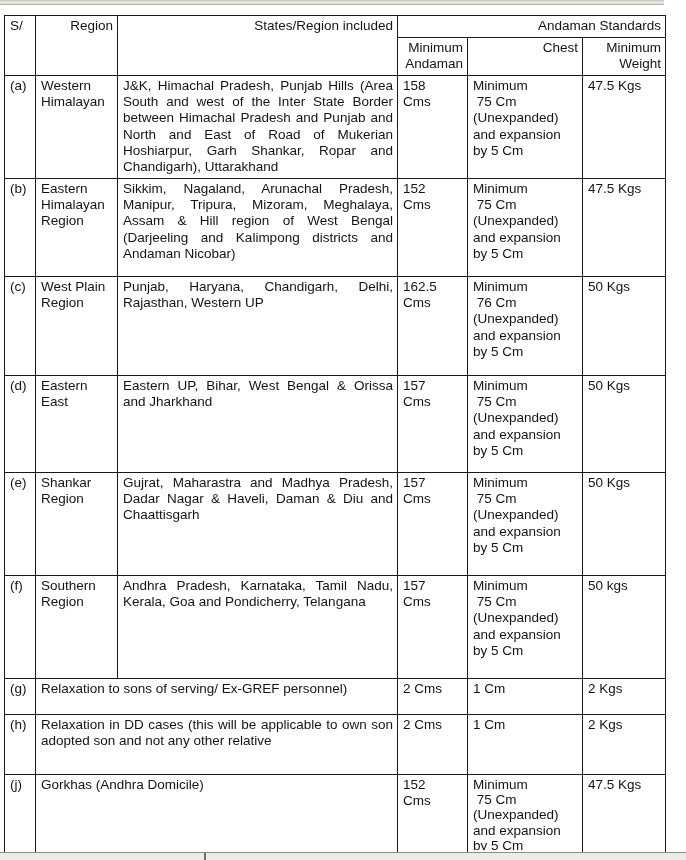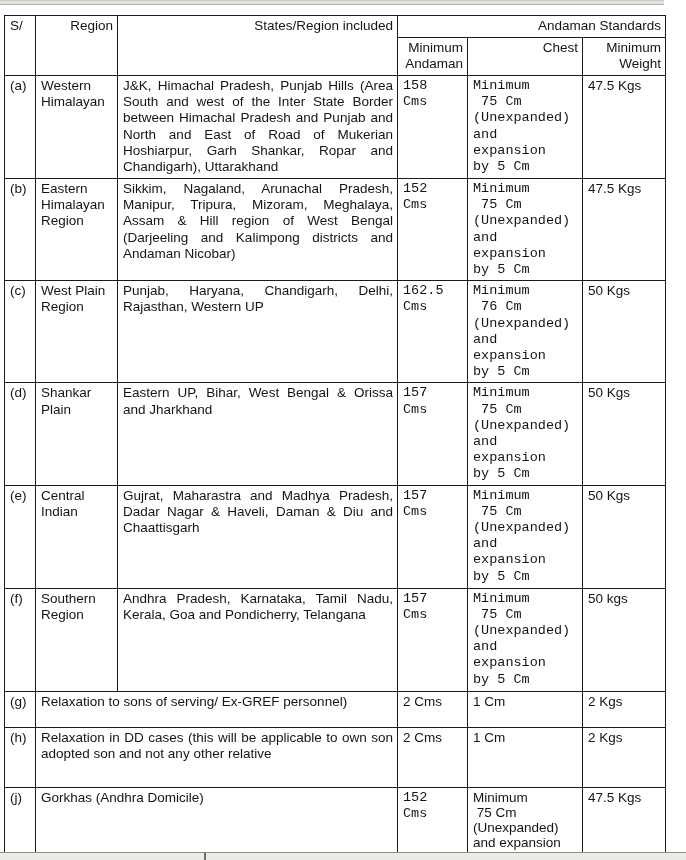--- a/index.html
+++ b/index.html
@@ -26,21 +26,21 @@
   }
   table.std td {
     border:1.5px solid #1a1a1a; vertical-align:top;
     padding:2px 4px 2px 5px;
     font-size:13.5px; line-height:16.2px; color:#141414;
     overflow:hidden;
   }
   td.hc { text-align:right; }
   td.serial { padding-left:3px; padding-right:2px; }
   td.just { text-align:justify; }
-  td.pre, .pre { white-space:pre-wrap;font-family:Liberation Mono, monospace; }
+  td.pre, .pre { white-space:pre-wrap; }
   .clip-box { height:73px; overflow:hidden; line-height:15.2px; white-space:pre-wrap; }
 </style>
 </head>
 <body>
 
 <div class="top-strip"></div>
 
 <table class="std">
   <colgroup>
     <col style="width:31px">
@@ -100,35 +100,35 @@
       <td class="pre">Minimum
  76 Cm
 (Unexpanded)
 and expansion
 by 5 Cm</td>
       <td>50 Kgs</td>
     </tr>
 
     <tr style="height:97px">
       <td class="serial">(d)</td>
-      <td>Shankar Plain</td>
+      <td>Eastern East</td>
       <td class="just">Eastern UP, Bihar, West Bengal &amp; Orissa and Jharkhand</td>
       <td class="pre">157
 Cms</td>
       <td class="pre">Minimum
  75 Cm
 (Unexpanded)
 and expansion
 by 5 Cm</td>
       <td>50 Kgs</td>
     </tr>
 
     <tr style="height:103px">
       <td class="serial">(e)</td>
-      <td>Central Indian</td>
+      <td>Shankar Region</td>
       <td class="just">Gujrat, Maharastra and Madhya Pradesh, Dadar Nagar &amp; Haveli, Daman &amp; Diu and Chaattisgarh</td>
       <td class="pre">157
 Cms</td>
       <td class="pre">Minimum
  75 Cm
 (Unexpanded)
 and expansion
 by 5 Cm</td>
       <td>50 Kgs</td>
     </tr>

